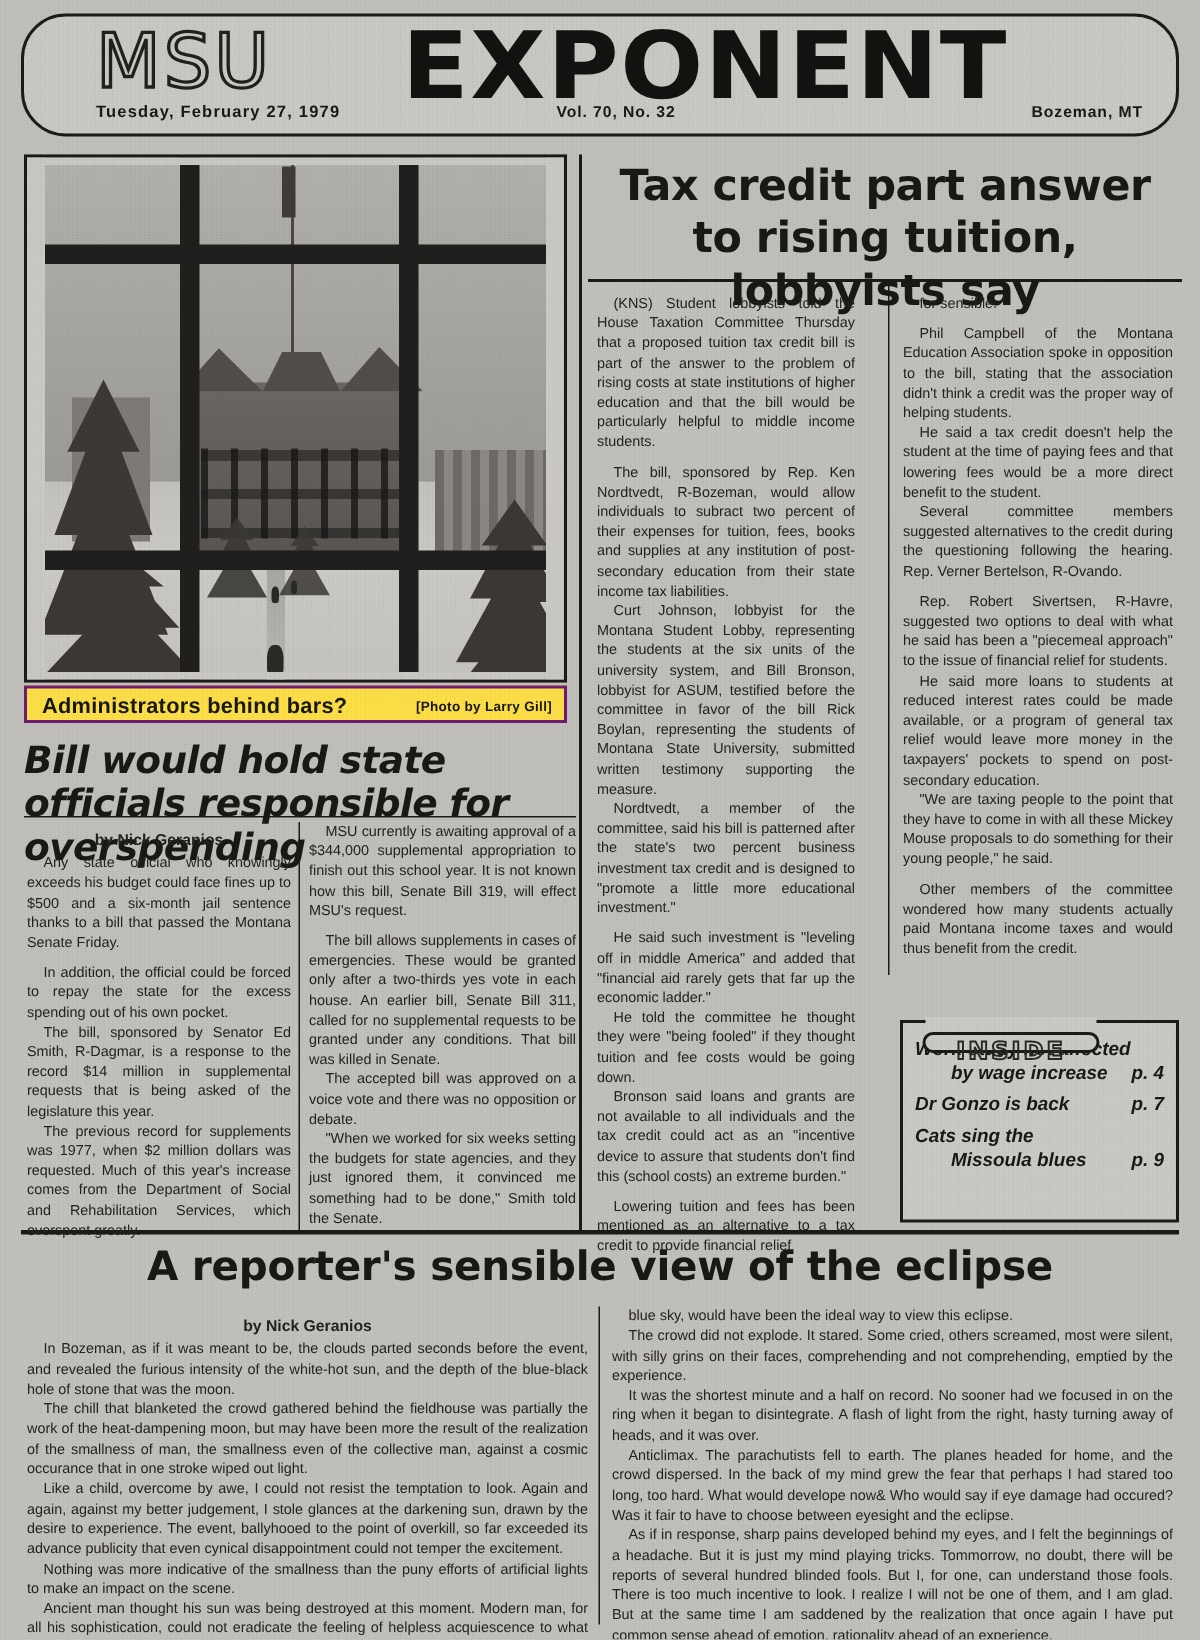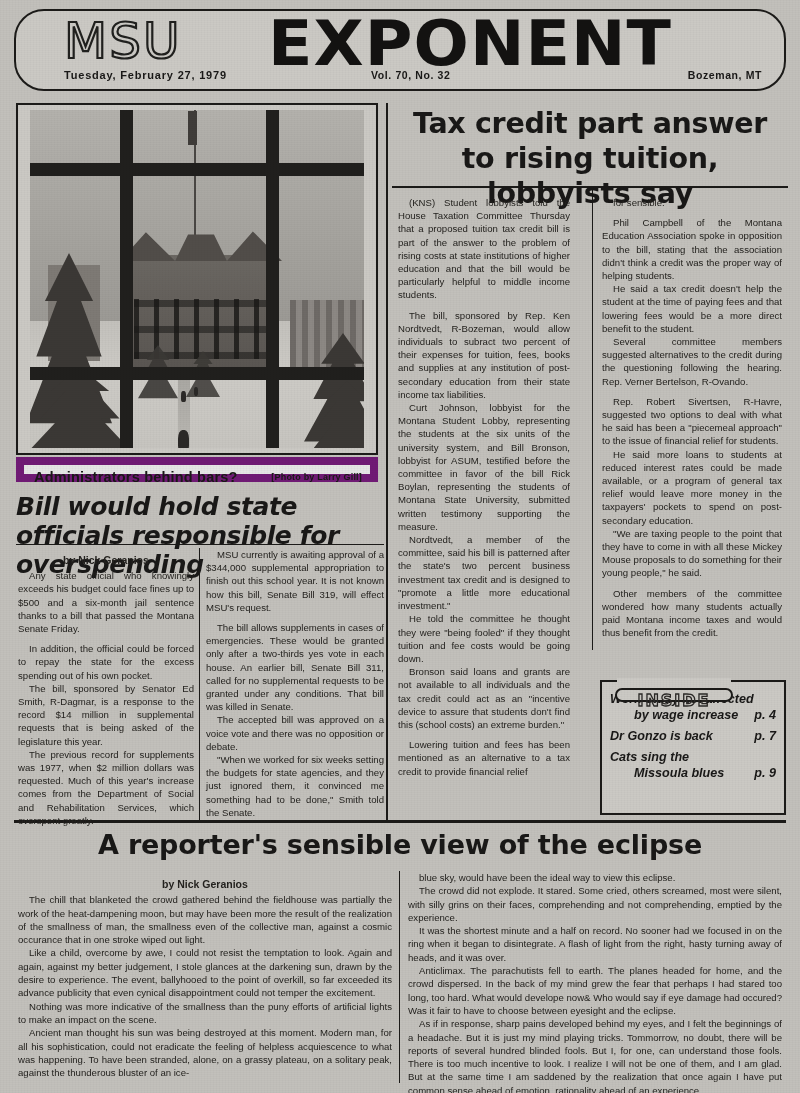--- a/index.html
+++ b/index.html
@@ -114,21 +114,21 @@
   .m-v2 { left: 248px; top:0; width: 13px; height:100%; }
   .m-h1 { left:0; top: 58px; width:100%; height: 13px; }
   .m-h2 { left:0; top: 262px; width:100%; height: 13px; }
   .m-frame-l { left:0; top:0; width: 12px; height:100%; background:#cbc9c4; }
   .m-frame-r { right:0; top:0; width: 12px; height:100%; background:#cbc9c4; }
   .m-frame-t { left:0; top:0; width:100%; height: 5px; background:#cbc9c4; }
   .m-frame-b { left:0; bottom:0; width:100%; height: 5px; background:#cbc9c4; }
 
   .caption-box {
     position: absolute; left: 16px; top: 457px; width: 362px; height: 25px;
-    border: 8px solid #701a75; background:#e5e5e5;
+    border: 2px solid #701a75; background:#fde047;
   }
   .cap-title { position:absolute; left: 10px; top: 4px; font-size: 14.5px; font-weight: bold; letter-spacing:.2px; }
   .cap-credit { position:absolute; right: 8px; top: 7px; font-size: 9px; font-weight: bold; letter-spacing:.2px; }
 
   
   .hl-tax {
     position: absolute; left: 392px; top: 106px; width: 396px;
     text-align: center; font-size: 28.5px; font-weight: bold;
     line-height: 35px; letter-spacing: -.3px;
     font-family: "DejaVu Sans", sans-serif;
@@ -255,20 +255,21 @@
     <div class="cap-title">Administrators behind bars?</div>
     <div class="cap-credit">[Photo by Larry Gill]</div>
   </div>
 
   <div class="hl-tax">Tax credit part answer to rising tuition, lobbyists say</div>
   <div class="col c-tax-1">
       <p>(KNS) Student lobbyists told the House Taxation Committee Thursday that a proposed tuition tax credit bill is part of the answer to the problem of rising costs at state institutions of higher education and that the bill would be particularly helpful to middle income students.</p>
       <p class="sp">The bill, sponsored by Rep. Ken Nordtvedt, R-Bozeman, would allow individuals to subract two percent of their expenses for tuition, fees, books and supplies at any institution of post-secondary education from their state income tax liabilities.</p>
       <p>Curt Johnson, lobbyist for the Montana Student Lobby, representing the students at the six units of the university system, and Bill Bronson, lobbyist for ASUM, testified before the committee in favor of the bill Rick Boylan, representing the students of Montana State University, submitted written testimony supporting the measure.</p>
       <p>Nordtvedt, a member of the committee, said his bill is patterned after the state's two percent business investment tax credit and is designed to "promote a little more educational investment."</p>
+      <p class="sp">He said such investment is "leveling off in middle America" and added that "financial aid rarely gets that far up the economic ladder."</p>
       <p>He told the committee he thought they were "being fooled" if they thought tuition and fee costs would be going down.</p>
       <p>Bronson said loans and grants are not available to all individuals and the tax credit could act as an "incentive device to assure that students don't find this (school costs) an extreme burden."</p>
       <p class="sp">Lowering tuition and fees has been mentioned as an alternative to a tax credit to provide financial relief</p>
     </div>
   <div class="col c-tax-2">
       <p>for sensible.</p>
       <p class="sp">Phil Campbell of the Montana Education Association spoke in opposition to the bill, stating that the association didn't think a credit was the proper way of helping students.</p>
       <p>He said a tax credit doesn't help the student at the time of paying fees and that lowering fees would be a more direct benefit to the student.</p>
       <p>Several committee members suggested alternatives to the credit during the questioning following the hearing. Rep. Verner Bertelson, R-Ovando.</p>
       <p class="sp">Rep. Robert Sivertsen, R-Havre, suggested two options to deal with what he said has been a "piecemeal approach" to the issue of financial relief for students.</p>
@@ -312,20 +313,21 @@
         </div>
       </div>
   </div>
   <div class="inside-mask"></div>
   <div class="inside-tab">INSIDE</div>
 
   <div class="hl-eclipse">A reporter's sensible view of the eclipse</div>
   <div class="ecl c-ecl-1">
     <div class="byline">by Nick Geranios</div>
     <div>
+        <p>In Bozeman, as if it was meant to be, the clouds parted seconds before the event, and revealed the furious intensity of the white-hot sun, and the depth of the blue-black hole of stone that was the moon.</p>
         <p class="sp">The chill that blanketed the crowd gathered behind the fieldhouse was partially the work of the heat-dampening moon, but may have been more the result of the realization of the smallness of man, the smallness even of the collective man, against a cosmic occurance that in one stroke wiped out light.</p>
         <p>Like a child, overcome by awe, I could not resist the temptation to look. Again and again, against my better judgement, I stole glances at the darkening sun, drawn by the desire to experience. The event, ballyhooed to the point of overkill, so far exceeded its advance publicity that even cynical disappointment could not temper the excitement.</p>
         <p>Nothing was more indicative of the smallness than the puny efforts of artificial lights to make an impact on the scene.</p>
         <p class="sp">Ancient man thought his sun was being destroyed at this moment. Modern man, for all his sophistication, could not eradicate the feeling of helpless acquiescence to what was happening. To have been stranded, alone, on a grassy plateau, on a solitary peak, against the thunderous bluster of an ice-</p>
       </div>
   </div>
   <div class="ecl c-ecl-2">
       <p>blue sky, would have been the ideal way to view this eclipse.</p>
       <p class="sp">The crowd did not explode. It stared. Some cried, others screamed, most were silent, with silly grins on their faces, comprehending and not comprehending, emptied by the experience.</p>
       <p>It was the shortest minute and a half on record. No sooner had we focused in on the ring when it began to disintegrate. A flash of light from the right, hasty turning away of heads, and it was over.</p>

